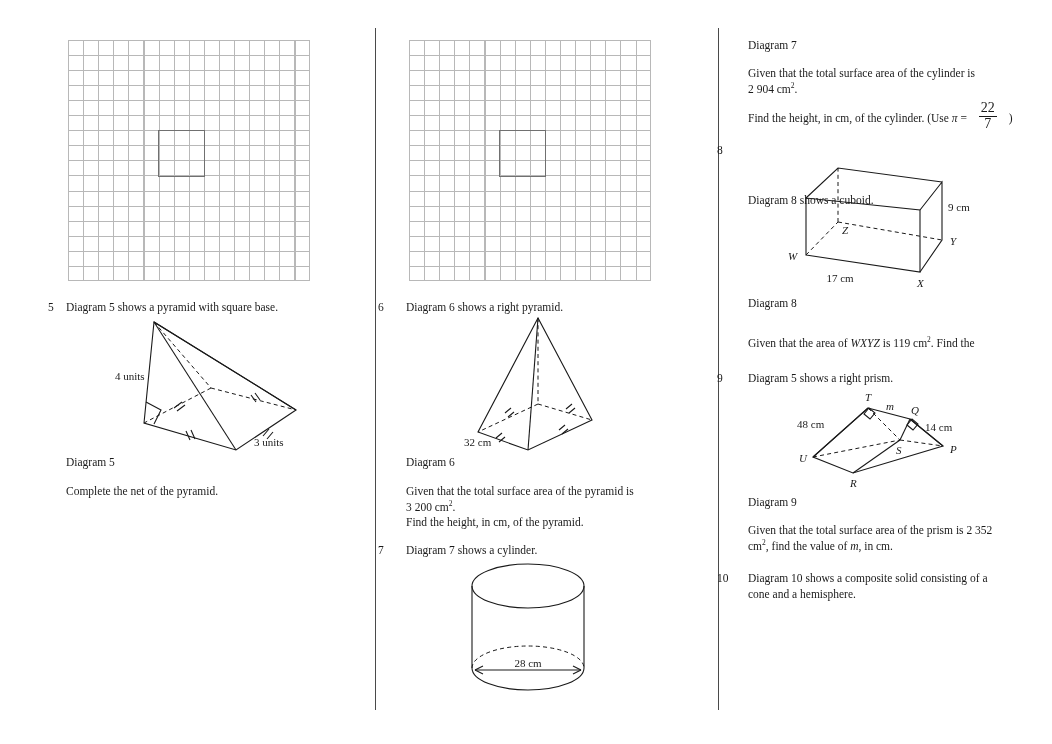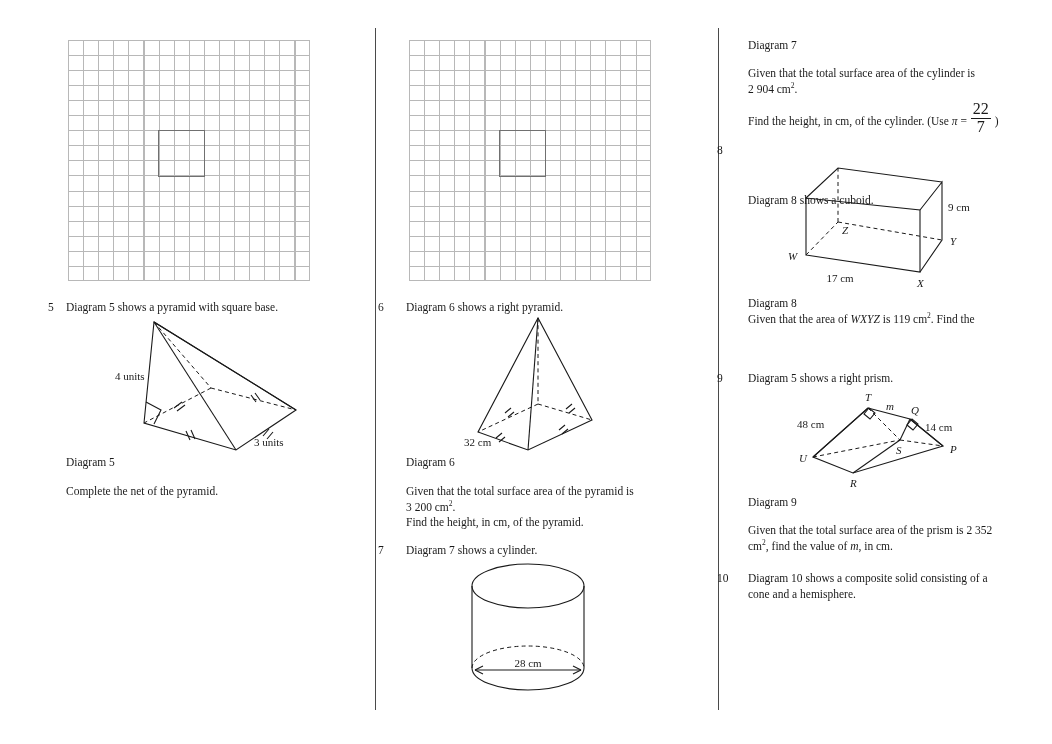--- a/index.html
+++ b/index.html
@@ -38,23 +38,23 @@
     line-height: 15.5px;
   }
   .txt p { margin: 0; }
   sup { font-size: 7.5px; vertical-align: super; line-height: 0; }
   .ital { font-style: italic; }
 
   .frac {
     display: inline-block;
     vertical-align: -0.42em;
     text-align: center;
-    font-size: 16px;
+    font-size: 14px;
     line-height: 1.04;
-    margin: 0 1px;
+    margin: 0 9px;
   }
   .frac .num { display: block; padding: 0 2px; }
   .frac .den { display: block; border-top: 1px solid #1a1a1a; padding: 0 2px; }
 
   
   .gridbox {
     position: absolute;
     width: 242px;
     height: 241px;
     background:
@@ -218,21 +218,21 @@
       <text class="fig-lbl-it" x="180" y="85">Y</text>
       <text class="fig-lbl-it" x="72" y="74">Z</text>
 
       <text class="fig-lbl" x="178" y="51" text-anchor="start">9 cm</text>
       <text class="fig-lbl" x="70" y="122" text-anchor="middle">17 cm</text>
     </svg>
   </div>
 
   <div class="txt" style="left:748px; top:296px; width:285px;">Diagram 8</div>
 
-  <div class="txt" style="left:748px; top:312px; width:285px;">
+  <div class="txt" style="left:748px; top:336px; width:285px;">
     <p><span>Given that the area of </span><span class="ital">WXYZ</span><span> is 119 cm</span><sup>2</sup><span>. Find the</span></p>
   </div>
 
   <div class="qnum" style="left:717px; top:371px;">9</div>
 
   <div class="txt" style="left:748px; top:371px; width:285px;">Diagram 5 shows a right prism.</div>
 
   <div class="figure" style="left:775px; top:386px;">
     <svg width="200" height="105" viewBox="0 0 200 105">
 

